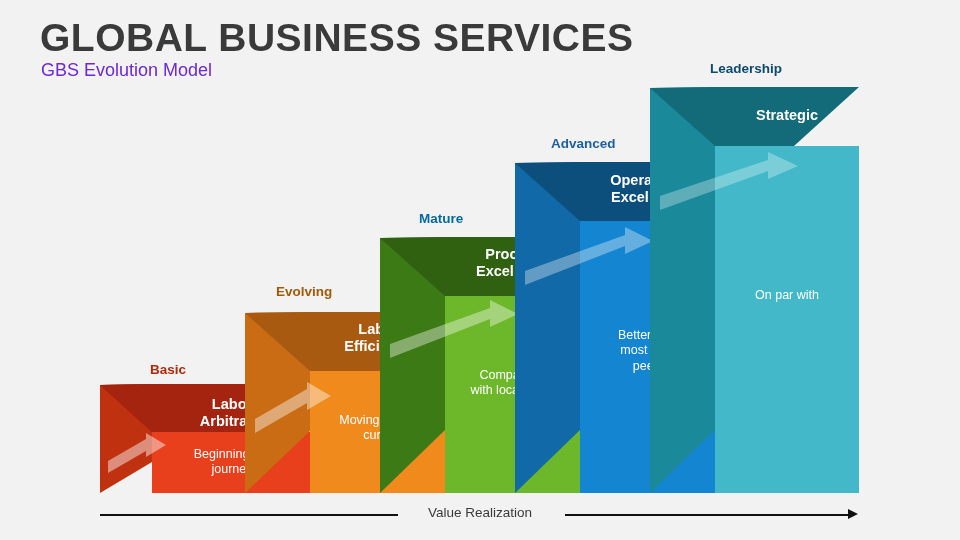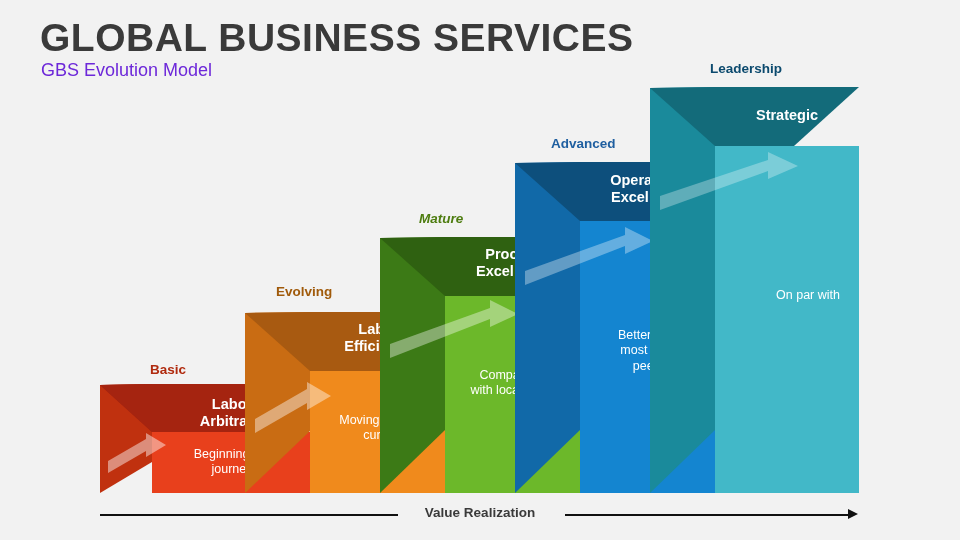--- a/index.html
+++ b/index.html
@@ -65,21 +65,21 @@
     text-align: center;
   }
 
   #axis-label {
     position: absolute;
     left: 0;
     top: 505px;
     width: 960px;
     text-align: center;
     font-size: 13.5px;
-    font-weight: bold;
+    font-weight: normal;
     color: #3a3a3a;
   }
   .axis-line {
     position: absolute;
     height: 0;
     border-top: 2px solid #111;
     top: 514px;
   }
   #axis-left { left: 100px; width: 298px; }
   #axis-right { left: 565px; width: 285px; }
@@ -160,21 +160,21 @@
 <div class="stage" style="left:380px; top:238px;">
   <svg width="205" height="262" viewBox="0 0 205 262">
     <polygon points="0,0 65,-1 65,192 0,255" fill="#3c7a16"></polygon>
     <polygon points="0,0 65,-1 202,-1 137,58 65,58" fill="#2f6111"></polygon>
     <rect x="65" y="58" width="137" height="197" fill="#6cb82a"></rect>
     <g opacity="0.38">
       <polygon points="10,120 110,81 110,89 138,76 110,62 110,70 10,106" fill="#ffffff"></polygon>
     </g>
   </svg>
 </div>
-<div class="kicker" style="left:419px; top:211px; color:#4d7c0f;font-style:italic;">Mature</div>
+<div class="kicker" style="left:419px; top:211px; color:#0369a1;">Mature</div>
 <div class="top-label" style="left:445px; top:246px; width:137px;">
   <div>Process</div>
   <div>Excellence</div>
 </div>
 <div class="body-label" style="left:445px; top:368px; width:137px;">
   <div>Comparable</div>
   <div>with local peers</div>
 </div>
 
 <div class="stage" style="left:515px; top:163px;">
@@ -205,20 +205,20 @@
     <rect x="65" y="58" width="144" height="347" fill="#42b8c8"></rect>
     <g opacity="0.30">
       <polygon points="10,122 118,83 118,91 148,78 118,64 118,72 10,108" fill="#ffffff"></polygon>
     </g>
   </svg>
 </div>
 <div class="kicker" style="left:710px; top:61px; color:#0c4a6e;">Leadership</div>
 <div class="top-label" style="left:715px; top:94px; width:144px;margin-top:13px;">
   <div>Strategic</div>
 </div>
-<div class="body-label" style="left:715px; top:288px; width:144px;padding-left:21px;">
+<div class="body-label" style="left:715px; top:288px; width:144px;">
   <div>On par with</div>
 </div>
 
 <div class="axis-line" id="axis-left"></div>
 <div id="axis-label">Value Realization</div>
 <div class="axis-line" id="axis-right"></div>
 <div class="arrow-head" style="left:848px;"></div>
 
 </body></html>

